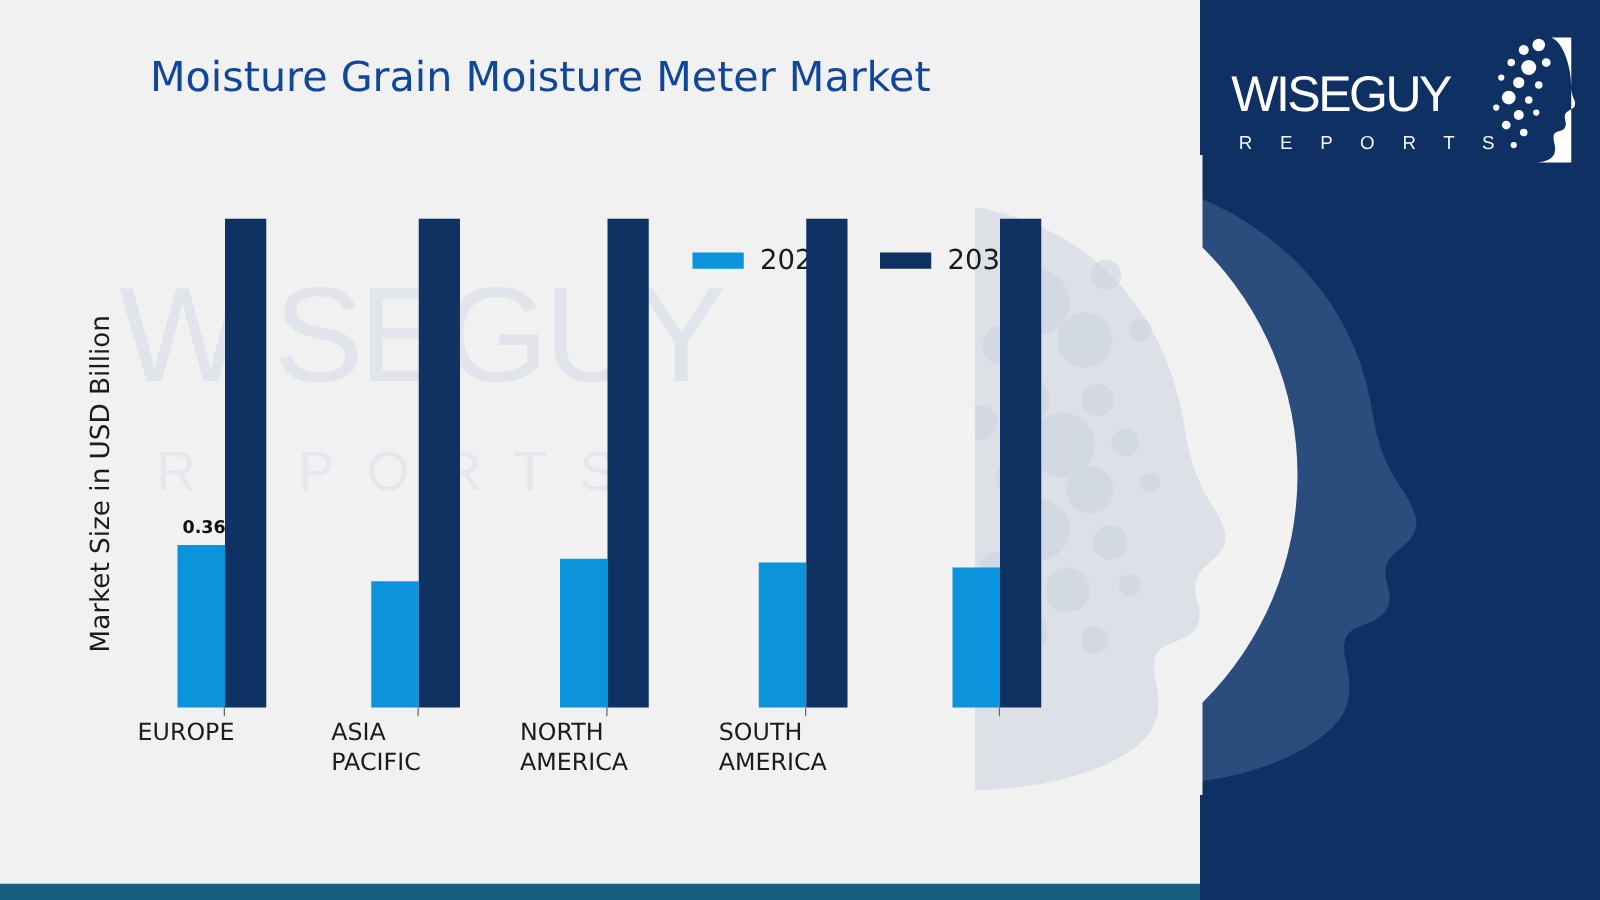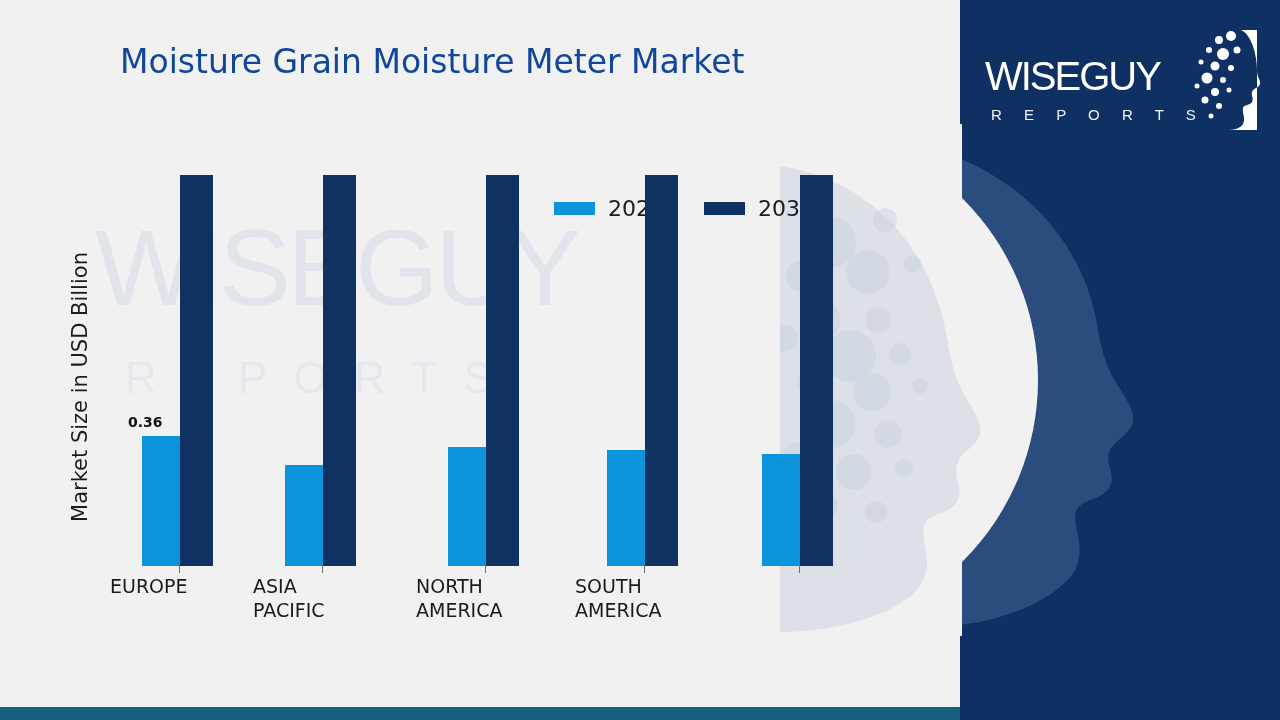--- a/index.html
+++ b/index.html
@@ -175,21 +175,21 @@
   .bar.b2032 { left: 70px; width: 33px; background: #0f3263; }
   .tick {
     position: absolute;
     bottom: -7px;
     left: 69px;
     width: 1px; height: 7px;
     background: #6b6b6b;
   }
   .bar-label {
     position: absolute;
-    left: 18px;
+    left: 36px;
     font-family: "DejaVu Sans", sans-serif;
     font-size: 14px;
     font-weight: bold;
     color: #111;
     white-space: nowrap;
   }
   .cat-label {
     position: absolute;
     top: 424px;
     width: 140px;
@@ -301,21 +301,21 @@
   <div class="plot">
     <div class="baseline"></div>
     <div id="groups">
         <div class="group" style="left: 0px;">
           <div class="bar b2024" style="height: 130px; background: rgb(11, 147, 220);"></div>
           <div class="bar-label" style="bottom: 136px;">0.36</div>
           <div class="bar b2032" style="height: 391px; background: rgb(15, 50, 99);"></div>
           <div class="tick"></div>
           <div class="cat-label">EUROPE</div>
         </div>
-        <div class="group" style="left: 143px;">
+        <div class="group" style="left: 155px;">
           <div class="bar b2024" style="height: 101px; background: rgb(11, 147, 220);"></div>
           <div class="bar b2032" style="height: 391px; background: rgb(15, 50, 99);"></div>
           <div class="tick"></div>
           <div class="cat-label">ASIA<br>PACIFIC</div>
         </div>
         <div class="group" style="left: 306px;">
           <div class="bar b2024" style="height: 119px; background: rgb(11, 147, 220);"></div>
           <div class="bar b2032" style="height: 391px; background: rgb(15, 50, 99);"></div>
           <div class="tick"></div>
           <div class="cat-label">NORTH<br>AMERICA</div>

